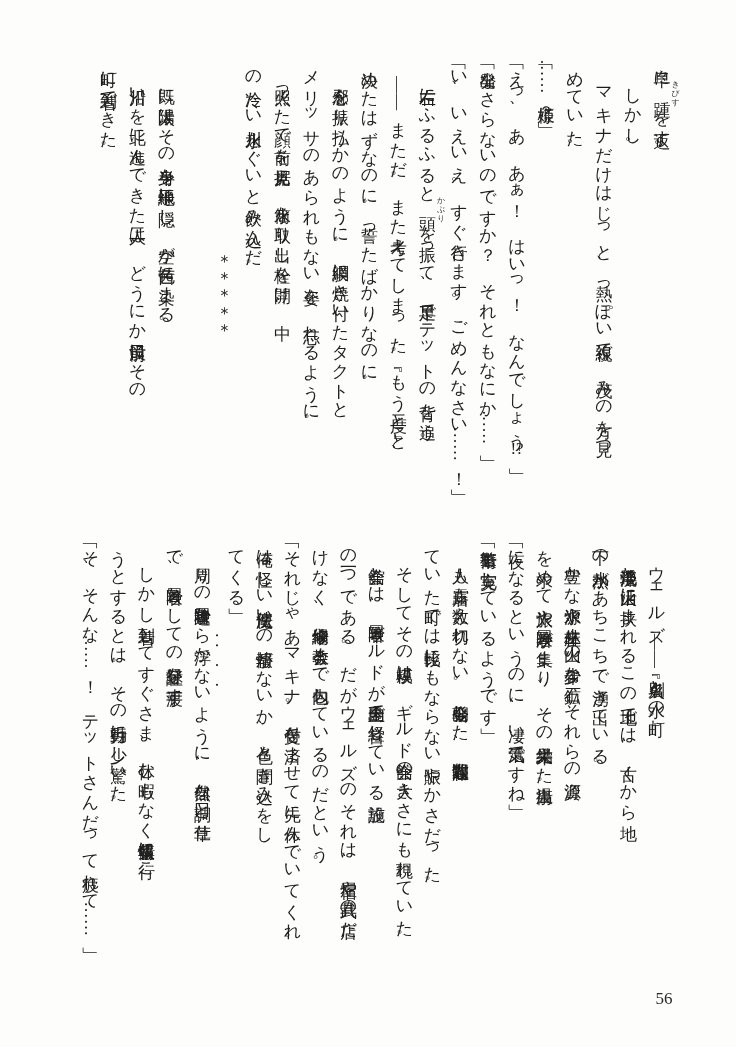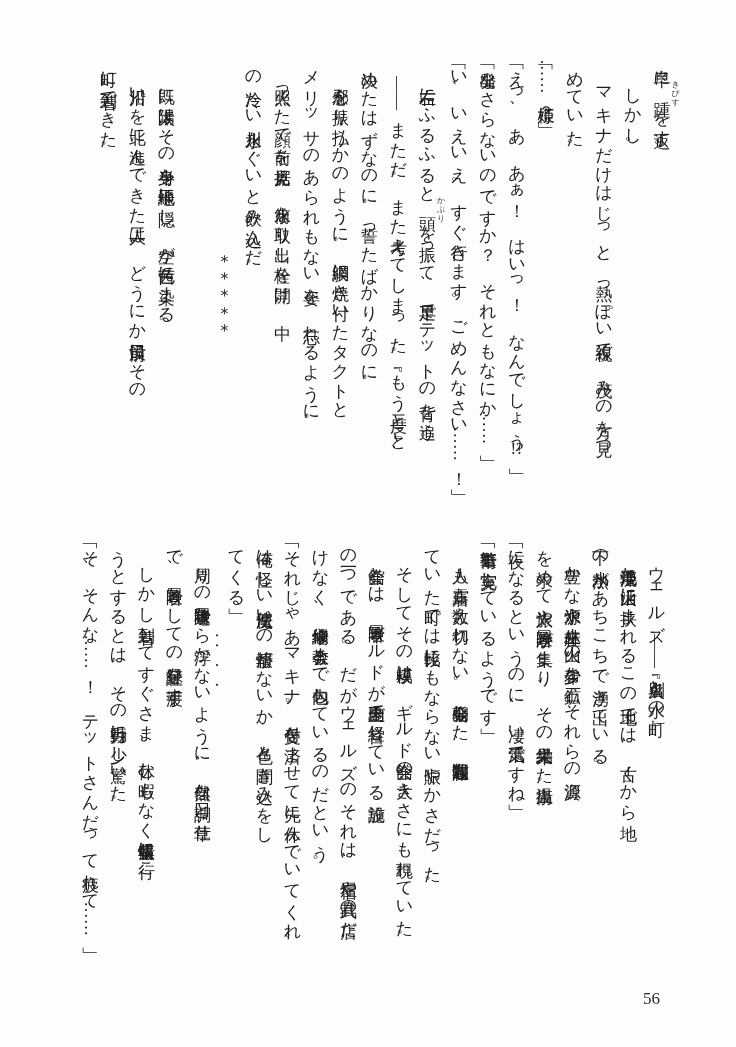--- a/index.html
+++ b/index.html
@@ -44,20 +44,21 @@
     -webkit-text-emphasis-position:over right;
     text-emphasis-position:over right;
   }
   .tcy{
     -webkit-text-combine:horizontal;
     text-combine-upright:all;
   }
   .pagenum{
     position:absolute;
     left:643px;top:989px;width:42px;
+    text-align:center;
     font-size:17px;
     color:#2a2a2a;
     font-family:"Liberation Serif","DejaVu Serif",serif;
   }
 </style>
 </head>
 <body>
 
 <div class="page" style="background: rgb(253, 253, 252); color: rgb(30, 30, 30);">
   <section class="tblock top">

